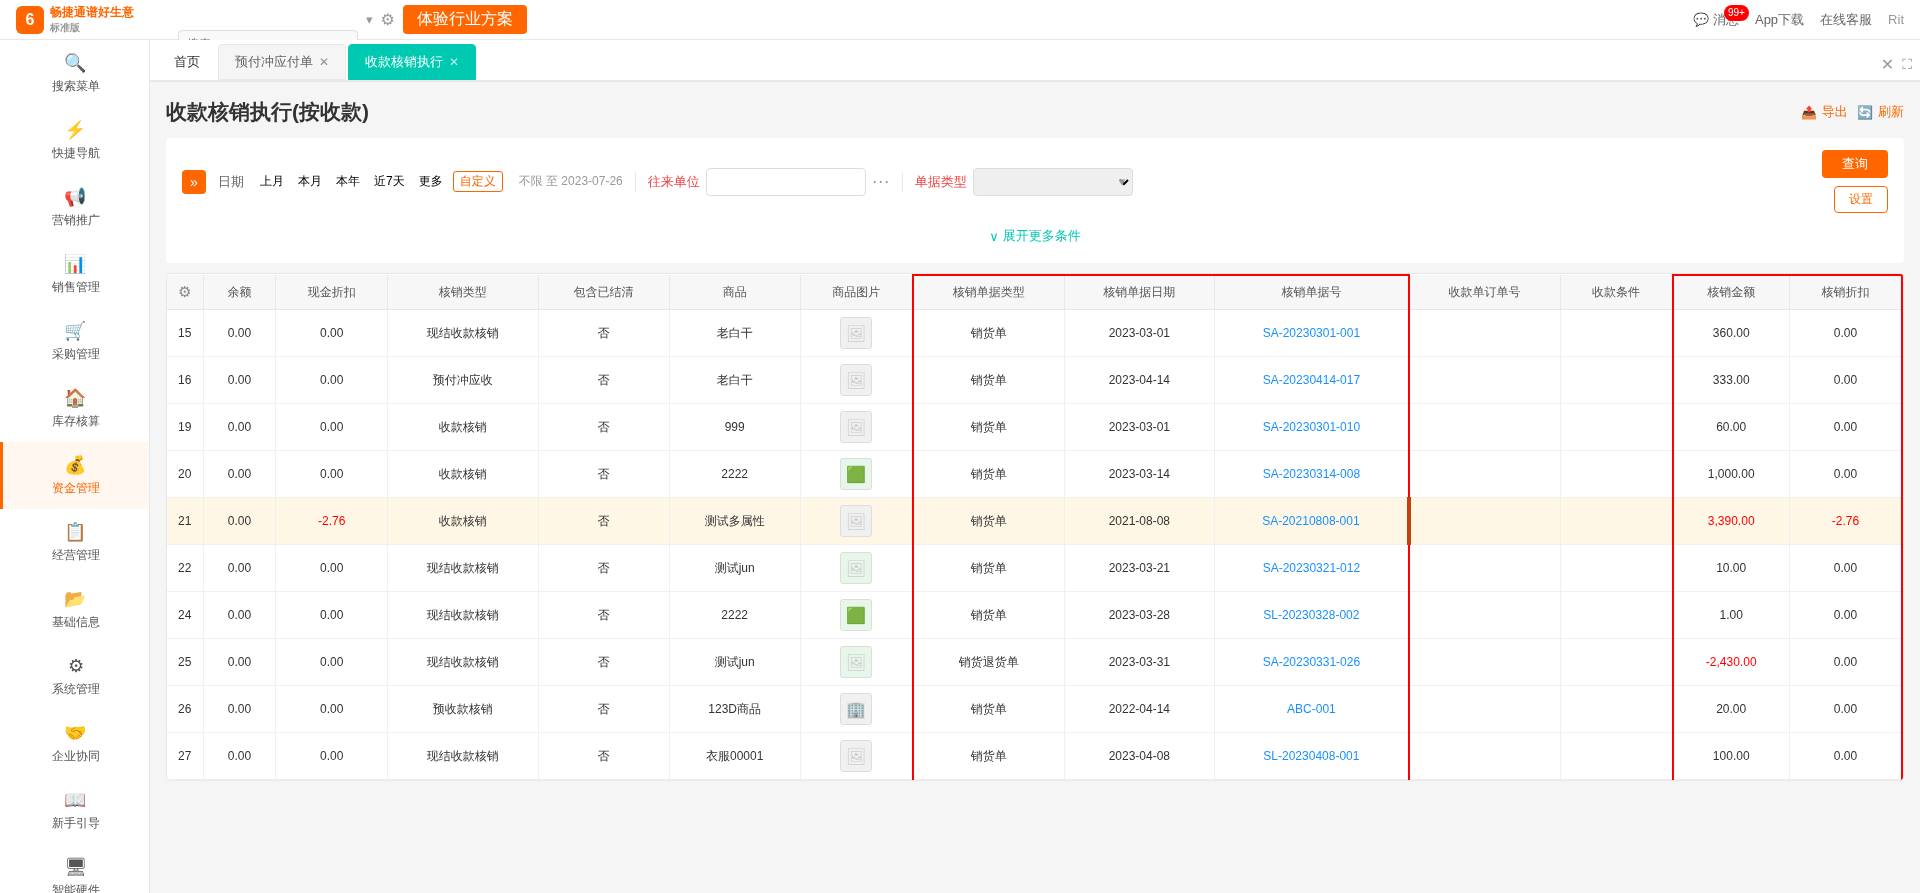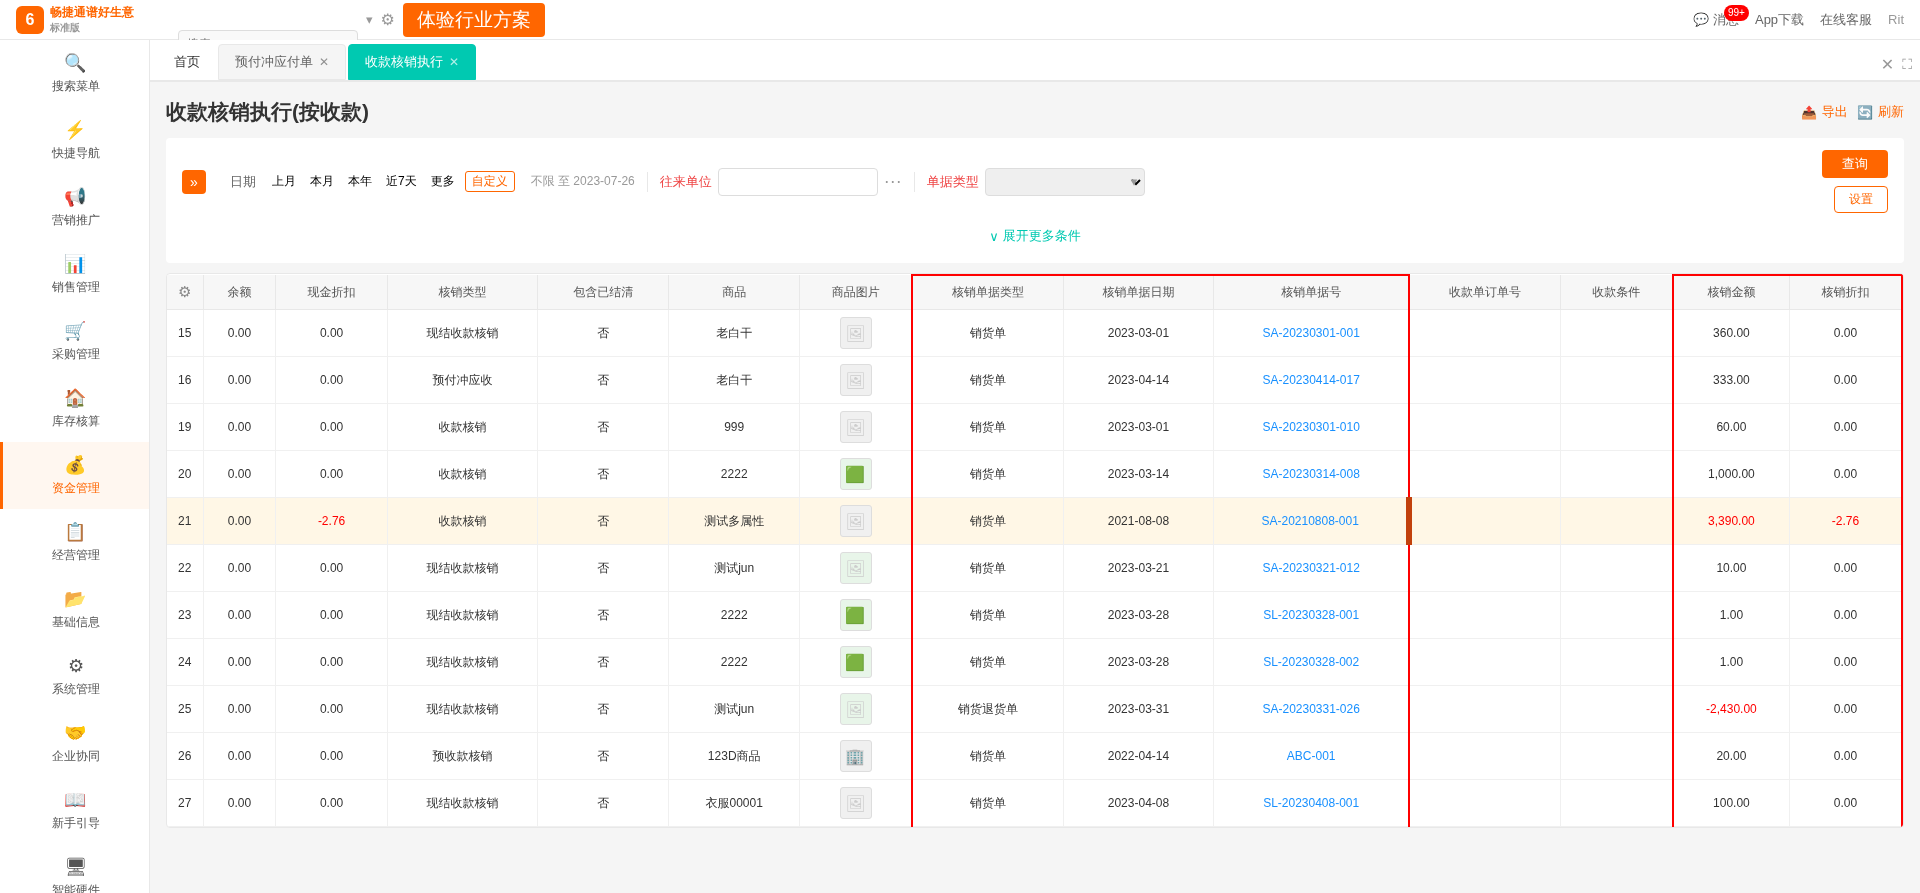--- a/index.html
+++ b/index.html
@@ -6,21 +6,21 @@
     body { font-family: 'Microsoft YaHei', Arial, sans-serif; font-size: 13px; background: #f5f5f5; color: #333; }
 
     
     .top-bar { height: 40px; background: #fff; display: flex; align-items: center; padding: 0 16px; gap: 12px; border-bottom: 1px solid #e8e8e8; }
     .top-bar-logo { display: flex; align-items: center; gap: 6px; color: #f60; font-weight: bold; font-size: 14px; width: 150px; }
     .top-bar-logo .logo-icon { width: 28px; height: 28px; background: #f60; border-radius: 6px; display: flex; align-items: center; justify-content: center; color: #fff; font-size: 16px; }
     .top-bar-center { flex: 1; display: flex; align-items: center; gap: 8px; }
     .top-bar-input { height: 28px; border: 1px solid #ddd; border-radius: 4px; padding: 0 8px; width: 180px; background: #f9f9f9; color: #999; font-size: 12px; }
     .top-bar-dropdown { color: #999; cursor: pointer; }
     .top-bar-gear { color: #999; cursor: pointer; font-size: 16px; }
-    .top-bar-btn { background: #f60; color: #fff; border: none; border-radius: 4px; padding: 4px 14px; font-size: 19px; cursor: pointer; }
+    .top-bar-btn { background: #f60; color: #fff; border: none; border-radius: 4px; padding: 4px 14px; font-size: 16px; cursor: pointer; }
     .top-bar-right { display: flex; align-items: center; gap: 16px; color: #666; font-size: 13px; }
     .top-bar-right .badge { position: relative; display: inline-block; }
     .top-bar-right .badge-count { position: absolute; top: -6px; right: -10px; background: #f00; color: #fff; border-radius: 10px; font-size: 10px; padding: 0 4px; line-height: 16px; }
     .top-bar-right span { cursor: pointer; }
     .top-bar-user { color: #999; }
 
     
     .layout { display: flex; height: calc(100vh - 40px); }
 
     
@@ -47,21 +47,21 @@
     .page-header { display: flex; align-items: center; justify-content: space-between; margin-bottom: 12px; }
     .page-title { font-size: 21px; font-weight: bold; color: #333; }
     .page-actions { display: flex; gap: 10px; }
     .btn-export { display: flex; align-items: center; gap: 4px; color: #f60; cursor: pointer; font-size: 13px; }
     .btn-refresh { display: flex; align-items: center; gap: 4px; color: #f60; cursor: pointer; font-size: 13px; }
 
     
     .filter-bar { background: #fff; border-radius: 4px; padding: 12px 16px; margin-bottom: 10px; }
     .filter-row { display: flex; align-items: center; gap: 12px; flex-wrap: wrap; }
     .filter-toggle { width: 24px; height: 24px; background: #f60; border-radius: 4px; display: flex; align-items: center; justify-content: center; color: #fff; cursor: pointer; font-size: 14px; }
-    .filter-label { font-size: 13px; color: #666; margin-left: 12px; }
+    .filter-label { font-size: 13px; color: #666; }
     .filter-date-options { display: flex; gap: 6px; }
     .filter-date-btn { color: #000000; cursor: pointer; font-size: 12px; padding: 2px 4px; }
     .filter-date-custom { color: #f60; font-size: 12px; cursor: pointer; background: none; border: 1px solid #f60; border-radius: 3px; padding: 1px 6px; }
     .filter-date-range { color: #999; font-size: 12px; margin-left: 4px; }
     .filter-separator { width: 1px; height: 20px; background: #e8e8e8; }
     .filter-field { display: flex; align-items: center; gap: 6px; }
     .filter-field-label { color: #ef4444; font-size: 13px; white-space: nowrap; }
     .filter-input { height: 28px; border: 1px solid #ddd; border-radius: 4px; padding: 0 8px; font-size: 12px; width: 160px; }
     .filter-dots { color: #999; font-size: 18px; cursor: pointer; }
     .filter-select { height: 28px; border: 1px solid #ddd; border-radius: 4px; padding: 0 8px; font-size: 12px; width: 160px; }
@@ -339,56 +339,40 @@
               <tr class="highlighted">
     <td>21</td>
     <td>0.00</td>
     <td class="td-red">-2.76</td>
     <td>收款核销</td>
     <td>否</td>
     <td>测试多属性</td>
     <td><div class="img-thumb">🖼</div></td>
     <td style="border-left:2px solid #f00;">销货单</td>
     <td style="">2021-08-08</td>
-    <td style="border-right:6px solid #c2410c;"><a class="td-link" href="#">SA-20210808-001</a></td>
+    <td style="border-right:4px solid #c2410c;"><a class="td-link" href="#">SA-20210808-001</a></td>
     <td></td>
     <td></td>
     <td style="border-left:2px solid #f00;" class="td-red">3,390.00</td>
     <td style="border-right:2px solid #f00;" class="td-red">-2.76</td>
   </tr>
               <tr>
     <td>22</td>
     <td>0.00</td>
     <td>0.00</td>
     <td>现结收款核销</td>
     <td>否</td>
     <td>测试jun</td>
     <td><div class="img-thumb img-thumb-green">🖼</div></td>
     <td style="border-left:2px solid #f00;">销货单</td>
     <td style="">2023-03-21</td>
     <td style="border-right:2px solid #f00;"><a class="td-link" href="#">SA-20230321-012</a></td>
     <td></td>
     <td></td>
     <td style="border-left:2px solid #f00;">10.00</td>
-    <td style="border-right:2px solid #f00;">0.00</td>
-  </tr>
-              <tr>
-    <td>23</td>
-    <td>0.00</td>
-    <td>0.00</td>
-    <td>现结收款核销</td>
-    <td>否</td>
-    <td>2222</td>
-    <td><div class="img-thumb img-thumb-green">🟩</div></td>
-    <td style="border-left:2px solid #f00;">销货单</td>
-    <td style="">2023-03-28</td>
-    <td style="border-right:2px solid #f00;"><a class="td-link" href="#">SL-20230328-001</a></td>
-    <td></td>
-    <td></td>
-    <td style="border-left:2px solid #f00;">1.00</td>
     <td style="border-right:2px solid #f00;">0.00</td>
   </tr>
               <tr>
     <td>24</td>
     <td>0.00</td>
     <td>0.00</td>
     <td>现结收款核销</td>
     <td>否</td>
     <td>2222</td>
     <td><div class="img-thumb img-thumb-green">🟩</div></td>

